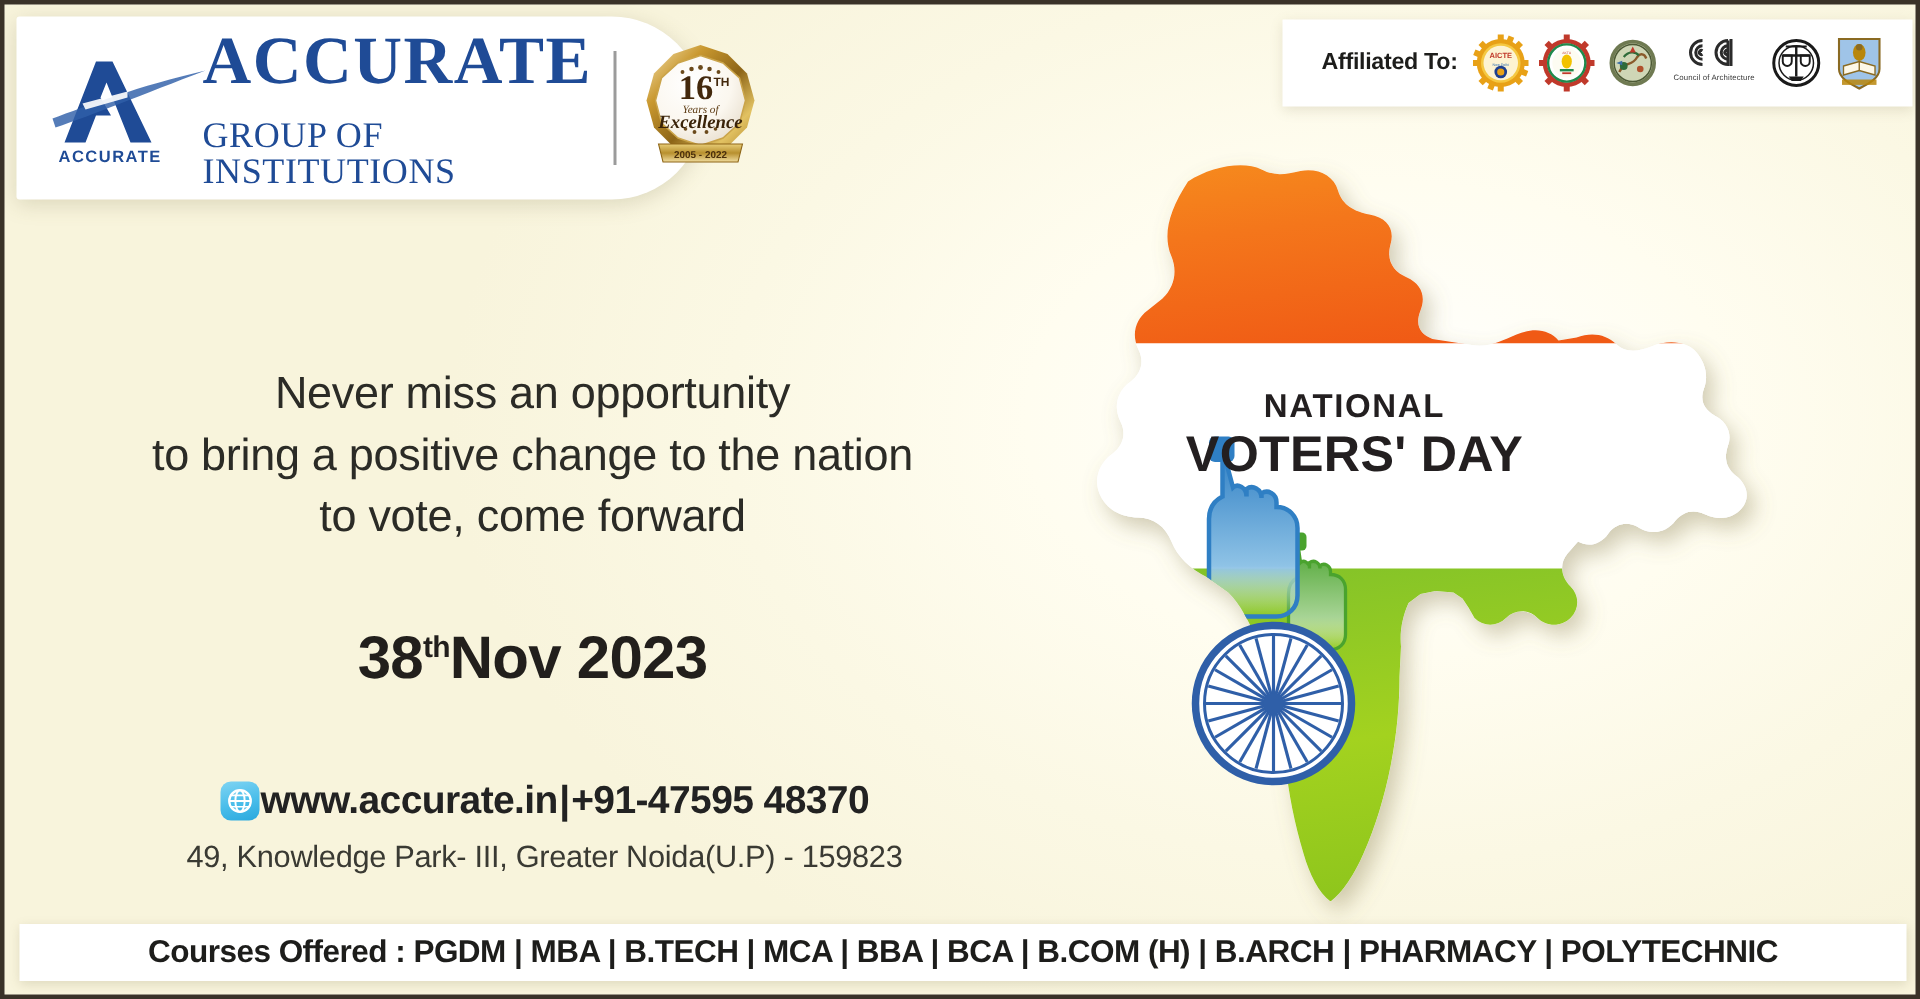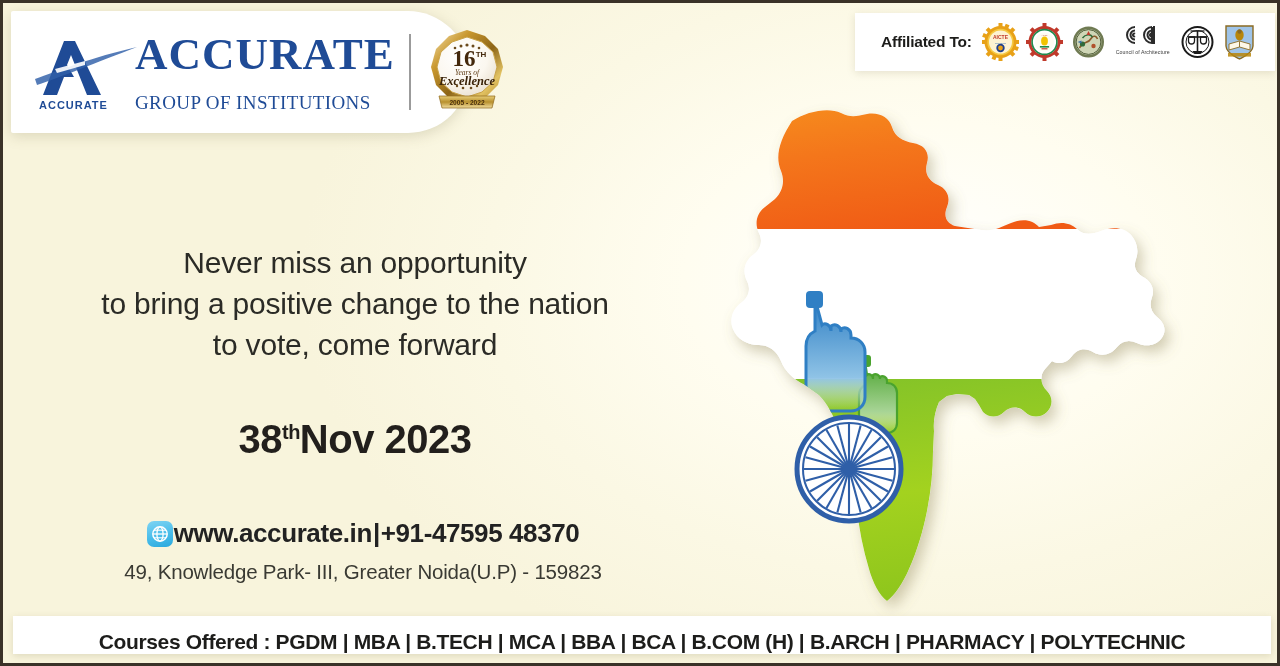--- a/index.html
+++ b/index.html
@@ -32,21 +32,21 @@
     position:relative;width:108px;height:74px;margin-left:22px;flex:0 0 auto;
   }
   #logo-mark .swoosh{position:absolute;left:0;top:0;}
   #logo-word{margin-left:-6px;line-height:1;}
   #logo-word .l1{
     font-family:"Liberation Serif", serif;
     font-weight:bold;font-size:45px;letter-spacing:1px;color:#1f4b96;
   }
   #logo-word .l2{
     font-family:"Liberation Serif", serif;
-    font-weight:normal;font-size:19px;letter-spacing:.4px;color:#1f4b96;
+    font-weight:normal;font-size:24px;letter-spacing:.4px;color:#1f4b96;
     margin-top:16px;
   }
   #logo-divider{
     width:2px;height:76px;background:#9b9b9b;margin:0 12px 0 14px;flex:0 0 auto;
   }
   #badge{width:88px;height:92px;flex:0 0 auto;position:relative;}
 
   
   #affil-panel{
     position:absolute;left:852px;top:10px;width:420px;height:58px;
@@ -89,21 +89,21 @@
     background:linear-gradient(165deg,#7fd4f3 0%,#49bdea 55%,#2aa8dd 100%);
     display:flex;align-items:center;justify-content:center;flex:0 0 auto;
   }
   #address{
     margin-top:11px;font-size:20.5px;color:#3a3a33;letter-spacing:-.2px;
   }
 
   
   #courses-bar{
     position:absolute;left:10px;top:613px;width:1258px;height:38px;
-    background:#ffffff;display:flex;align-items:flex-end;justify-content:center;
+    background:#ffffff;display:flex;align-items:center;justify-content:center;
     box-shadow:0 2px 7px rgba(120,110,70,.2);
   }
   #courses-text{
     font-size:21px;font-weight:bold;color:#1d1d1b;letter-spacing:-.35px;
     white-space:nowrap;
   }
 
   
   #map-art{position:absolute;left:686px;top:96px;width:510px;height:520px;}
   #map-caption{
@@ -474,20 +474,24 @@
           <line x1="0" y1="0" x2="0" y2="-45" transform="rotate(300)"></line>
           <line x1="0" y1="0" x2="0" y2="-45" transform="rotate(315)"></line>
           <line x1="0" y1="0" x2="0" y2="-45" transform="rotate(330)"></line>
           <line x1="0" y1="0" x2="0" y2="-45" transform="rotate(345)"></line>
         </g>
         <circle r="7" fill="#2f5fa8"></circle>
       </g>
     </svg>
   </div>
 
+  <div id="map-caption">
+    <div id="cap-national">NATIONAL</div>
+    <div id="cap-voters">VOTERS' DAY</div>
+  </div>
 
   <div id="message">
     <div class="line">Never miss an opportunity</div>
     <div class="line">to bring a positive change to the nation</div>
     <div class="line">to vote, come forward</div>
     <div id="event-date"><span>38</span><span class="sup">th</span><span>Nov 2023</span></div>
   </div>
 
   <div id="contact">
     <div id="contact-line1">

